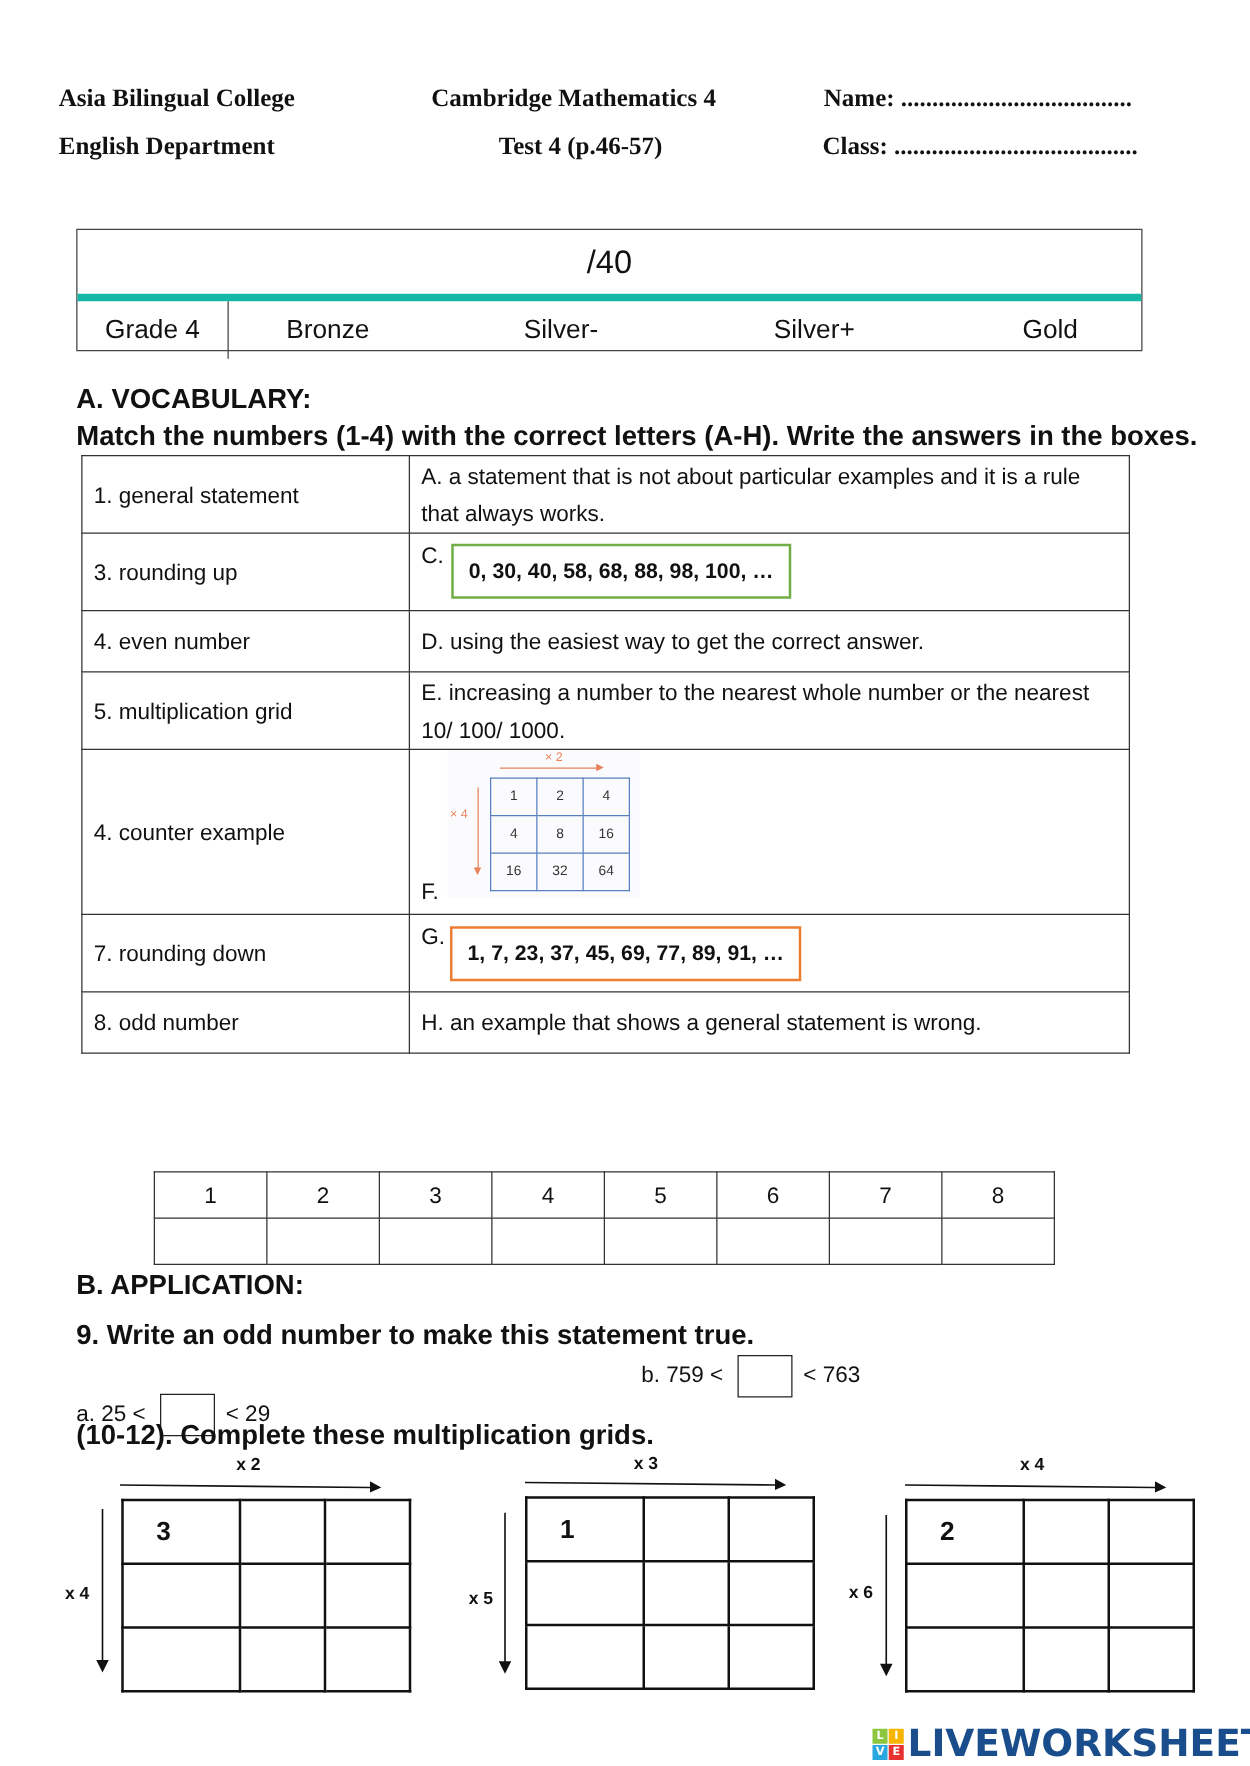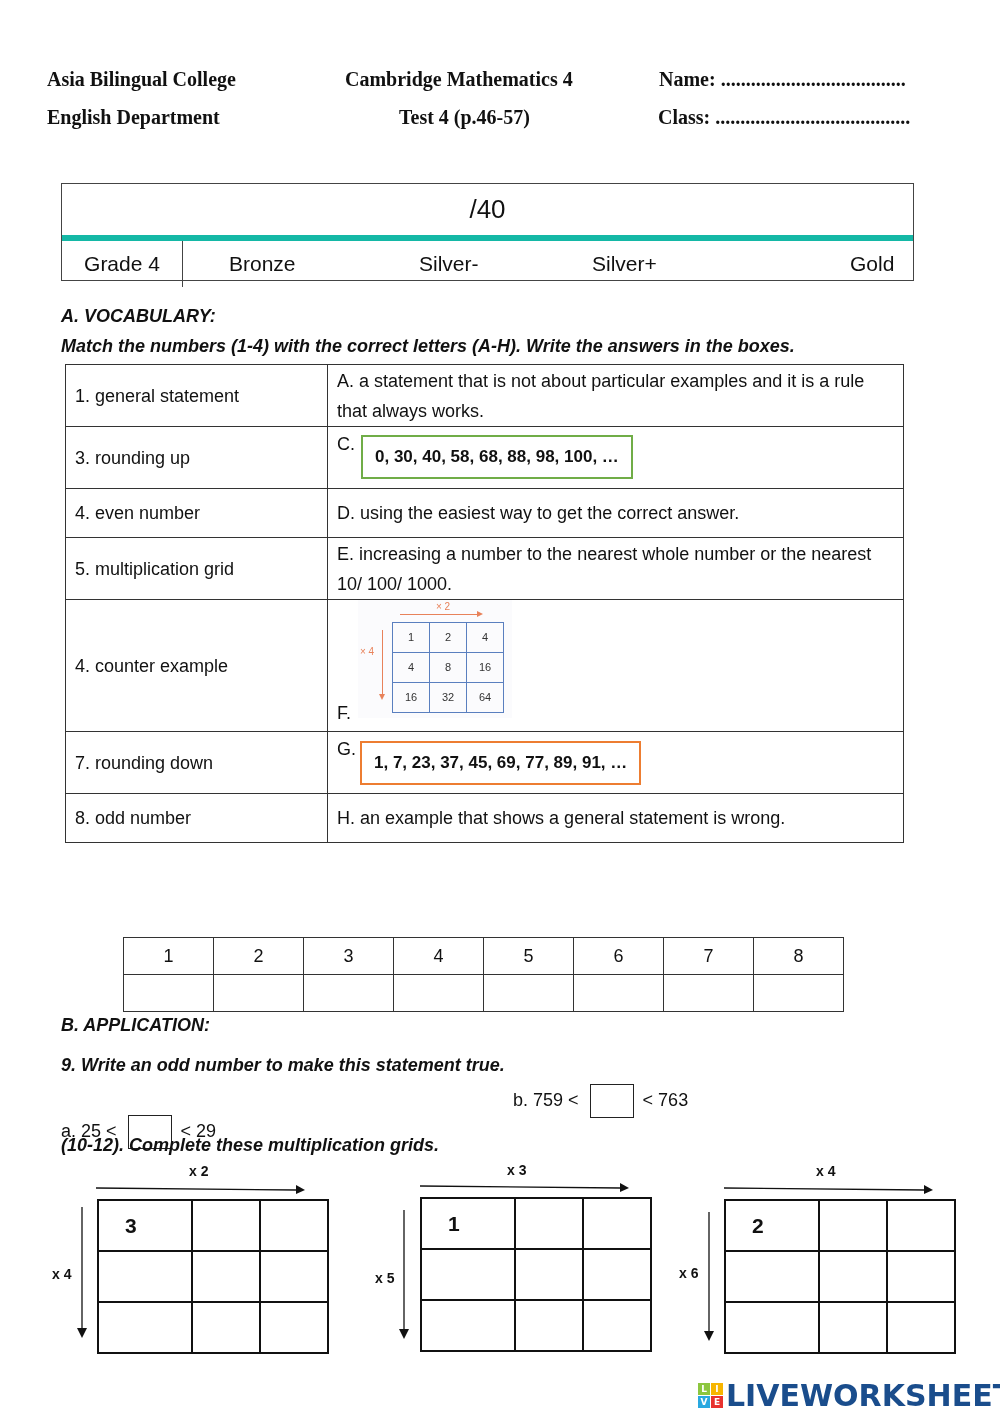--- a/index.html
+++ b/index.html
@@ -11,21 +11,21 @@
   
   .hdr { position:absolute; white-space:nowrap; }
 
   
   .score { position:absolute; left:61px; top:183px; width:853px; height:98px; border:1px solid #444; box-sizing:border-box; }
   .score .top { height:51px; border-bottom:6px solid #14b8a6; display:flex; align-items:center; justify-content:center; font-size:26px; }
   .score .bottom { height:46px; position:relative; font-size:21px; }
   .score .grade { position:absolute; left:0; top:0; width:120px; height:46px; border-right:1px solid #444; display:flex; align-items:center; justify-content:center; }
   .score .lvl { position:absolute; top:0; height:46px; display:flex; align-items:center; }
 
-  .heading { position:absolute; left:61px; font-size:18px; font-weight:bold; white-space:nowrap;font-style:italic; }
+  .heading { position:absolute; left:61px; font-size:22px; font-weight:bold; white-space:nowrap; }
 
   
   .vocab { position:absolute; left:65px; top:364px; width:839px; border-collapse:collapse; font-size:18px; }
   .vocab td { border:1px solid #333; padding:0 9px; vertical-align:middle; line-height:30px; }
   .vocab td.term { width:243px; }
   .vocab td.def { position:relative; }
   .seqbox { position:absolute; border:2px solid; padding:0 12px; font-weight:bold; font-size:17px; line-height:40px; height:40px; white-space:nowrap; background:#fff; }
   .letter-small { position:absolute; font-size:18px; }
 
   
@@ -60,22 +60,22 @@
 <div class="hdr serif" style="left:399px;top:106px;">Test 4 (p.46-57)</div>
 <div class="hdr serif" style="left:659px;top:68px;">Name: .....................................</div>
 <div class="hdr serif" style="left:658px;top:106px;">Class: .......................................</div>
 
 <div class="score sans">
   <div class="top">/40</div>
   <div class="bottom">
     <div class="grade">Grade 4</div>
     <div class="lvl" style="left:167px;">Bronze</div>
     <div class="lvl" style="left:357px;">Silver-</div>
-    <div class="lvl" style="left:530px;text-align:right;">Silver+</div>
-    <div class="lvl" style="left:788px;">Gold</div>
+    <div class="lvl" style="left:557px;text-align:right;">Silver+</div>
+    <div class="lvl" style="left:756px;">Gold</div>
   </div>
 </div>
 
 <div class="heading sans" style="top:306px;">A.  VOCABULARY:</div>
 <div class="heading sans" style="top:336px;">Match the numbers (1-4) with the correct letters (A-H). Write the answers in the boxes.</div>
 
 <table class="vocab sans">
   <tbody>
       <tr style="height:62px;">
     <td class="term">1. general statement</td>

